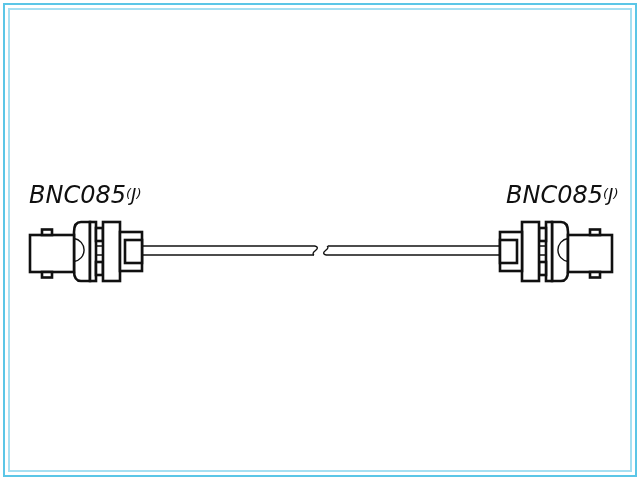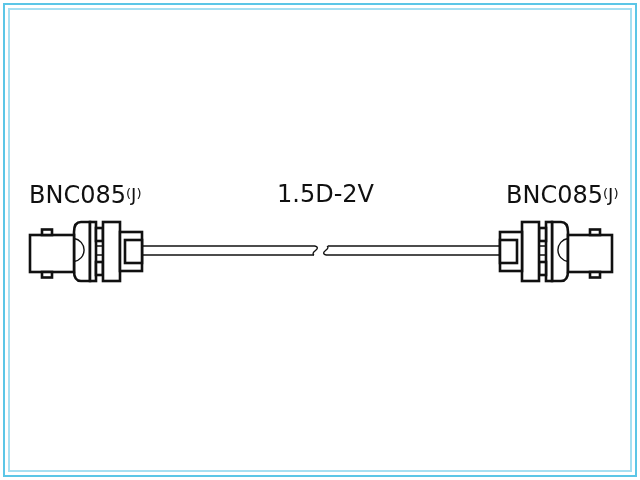--- a/index.html
+++ b/index.html
@@ -3,20 +3,21 @@
 <meta charset="utf-8">
 <style>
   html, body { margin: 0; padding: 0; background: #ffffff; }
   .canvas {
     position: relative;
     width: 640px;
     height: 480px;
     background: #ffffff;
     overflow: hidden;
     font-family: "DejaVu Sans", "Liberation Sans", sans-serif;
+    font-style: italic;
   }
   .frame-outer {
     position: absolute;
     left: 3px; top: 3px; right: 3px; bottom: 3px;
     border: 2px solid var(--frame-outer, #5bc6e7);
     pointer-events: none;
   }
   .frame-inner {
     position: absolute;
     left: 8px; top: 8px; right: 8px; bottom: 8px;
@@ -54,21 +55,20 @@
 </head>
 <body>
 
 <div class="canvas">
 
   <div class="frame-outer"></div>
   <div class="frame-inner"></div>
 
   <div class="label label-left"><span>BNC085</span><span class="paren">(</span><span class="jack-letter">J</span><span class="paren">)</span></div>
 
-  <div class="label label-center">1.5D-2V</div>
 
   <div class="label label-right"><span>BNC085</span><span class="paren">(</span><span class="jack-letter">J</span><span class="paren">)</span></div>
 
   <svg class="drawing" width="640" height="480" viewBox="0 0 640 480">
 
     <g>
       <path class="thin" d="M142 246 H315"></path>
       <path class="thin" d="M142 255 H314"></path>
       <path class="thin" d="M315 246 q4.5 1.5 0.5 4.5 q-4 3 -1.5 4.5"></path>
     </g>

